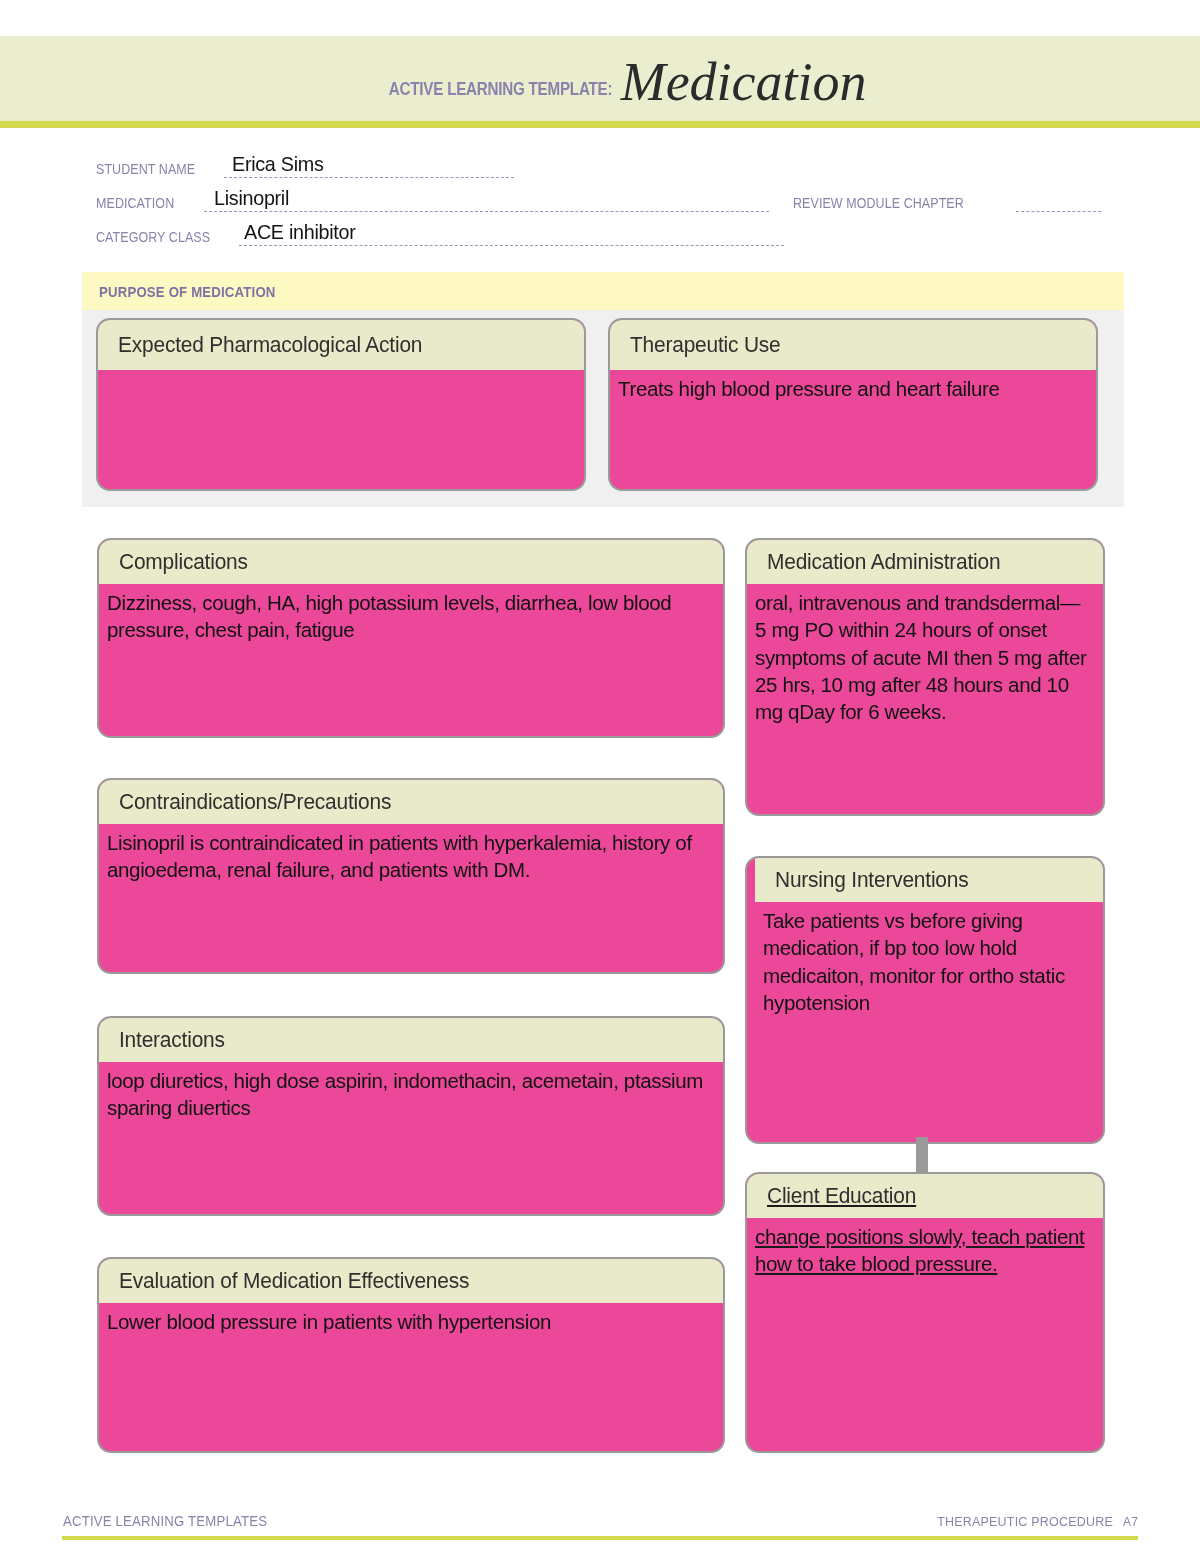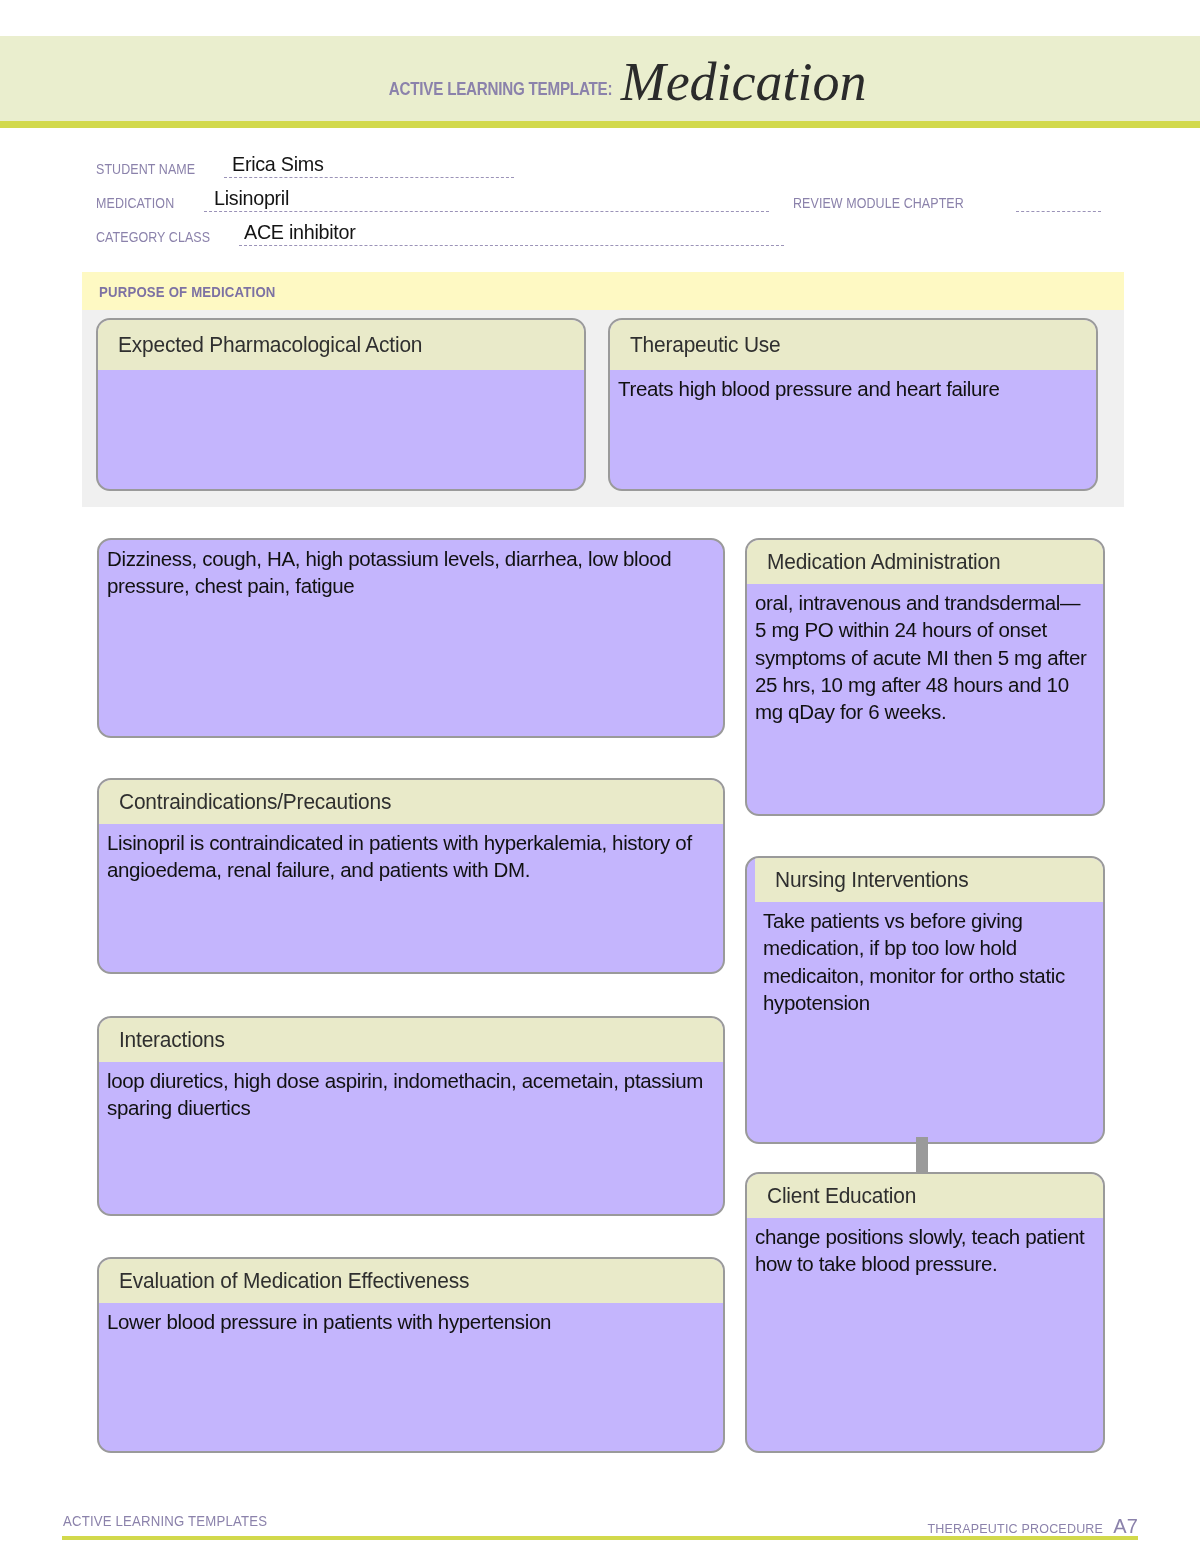--- a/index.html
+++ b/index.html
@@ -136,21 +136,21 @@
     letter-spacing: 0.2px;
     transform: scaleX(0.88);
     transform-origin: left top;
   }
 
   
   .box {
     position: absolute;
     border: 2.5px solid #9a9a9a;
     border-radius: 14px;
-    background: #c4b5fd;
+    background: #ec4899;
     overflow: hidden;
   }
   .box .box-head {
     background: #e9eac9;
     height: 44px;
     display: flex;
     align-items: center;
     padding-left: 20px;
   }
   .box .box-head .box-title {
@@ -184,21 +184,21 @@
 
   
   #box-complications   { left: 97px;  top: 538px;  width: 628px; height: 200px; }
   #box-contra          { left: 97px;  top: 778px;  width: 628px; height: 196px; }
   #box-interactions    { left: 97px;  top: 1016px; width: 628px; height: 200px; }
   #box-evaluation      { left: 97px;  top: 1257px; width: 628px; height: 196px; }
 
   
   #box-medadmin        { left: 745px; top: 538px;  width: 360px; height: 278px; }
   #box-nursing         { left: 745px; top: 856px;  width: 360px; height: 288px; padding-left: 8px; }
-  #box-clienteducation { left: 745px; top: 1172px; width: 360px; height: 281px; }
+  #box-clienteducation { left: 745px; top: 1172px; width: 360px; height: 281px; text-decoration: underline; }
 
   .connector {
     position: absolute;
     left: 916px; top: 1137px;
     width: 12px; height: 42px;
     background: #9a9a9a;
   }
 
   
   .footer-rule {
@@ -219,21 +219,21 @@
   }
   .footer-right {
     position: absolute;
     right: 62px; top: 1515px;
     font-size: 12.5px;
     color: #8b82ab;
     letter-spacing: 0.2px;
     white-space: nowrap;
   }
   .footer-right .pg {
-    font-size: 20px;
+    font-size: 12px;
     margin-left: 10px;
     display: inline-block;
   }
 </style>
 </head>
 <body>
 
 <div class="header-band"></div>
 <div class="header-rule"></div>
 <div class="header-inner">
@@ -278,20 +278,23 @@
 </div>
 
 <div class="box" id="box-tu">
   <div class="box-head">
     <span class="box-title">Therapeutic Use</span>
   </div>
   <div class="box-body">Treats high blood pressure and heart failure</div>
 </div>
 
 <div class="box" id="box-complications">
+  <div class="box-head">
+    <span class="box-title">Complications</span>
+  </div>
   <div class="box-body">Dizziness, cough, HA, high potassium levels, diarrhea, low blood pressure, chest pain, fatigue</div>
 </div>
 
 <div class="box" id="box-contra">
   <div class="box-head">
     <span class="box-title">Contraindications/Precautions</span>
   </div>
   <div class="box-body">Lisinopril is contraindicated in patients with hyperkalemia, history of angioedema, renal failure, and patients with DM.</div>
 </div>
 

